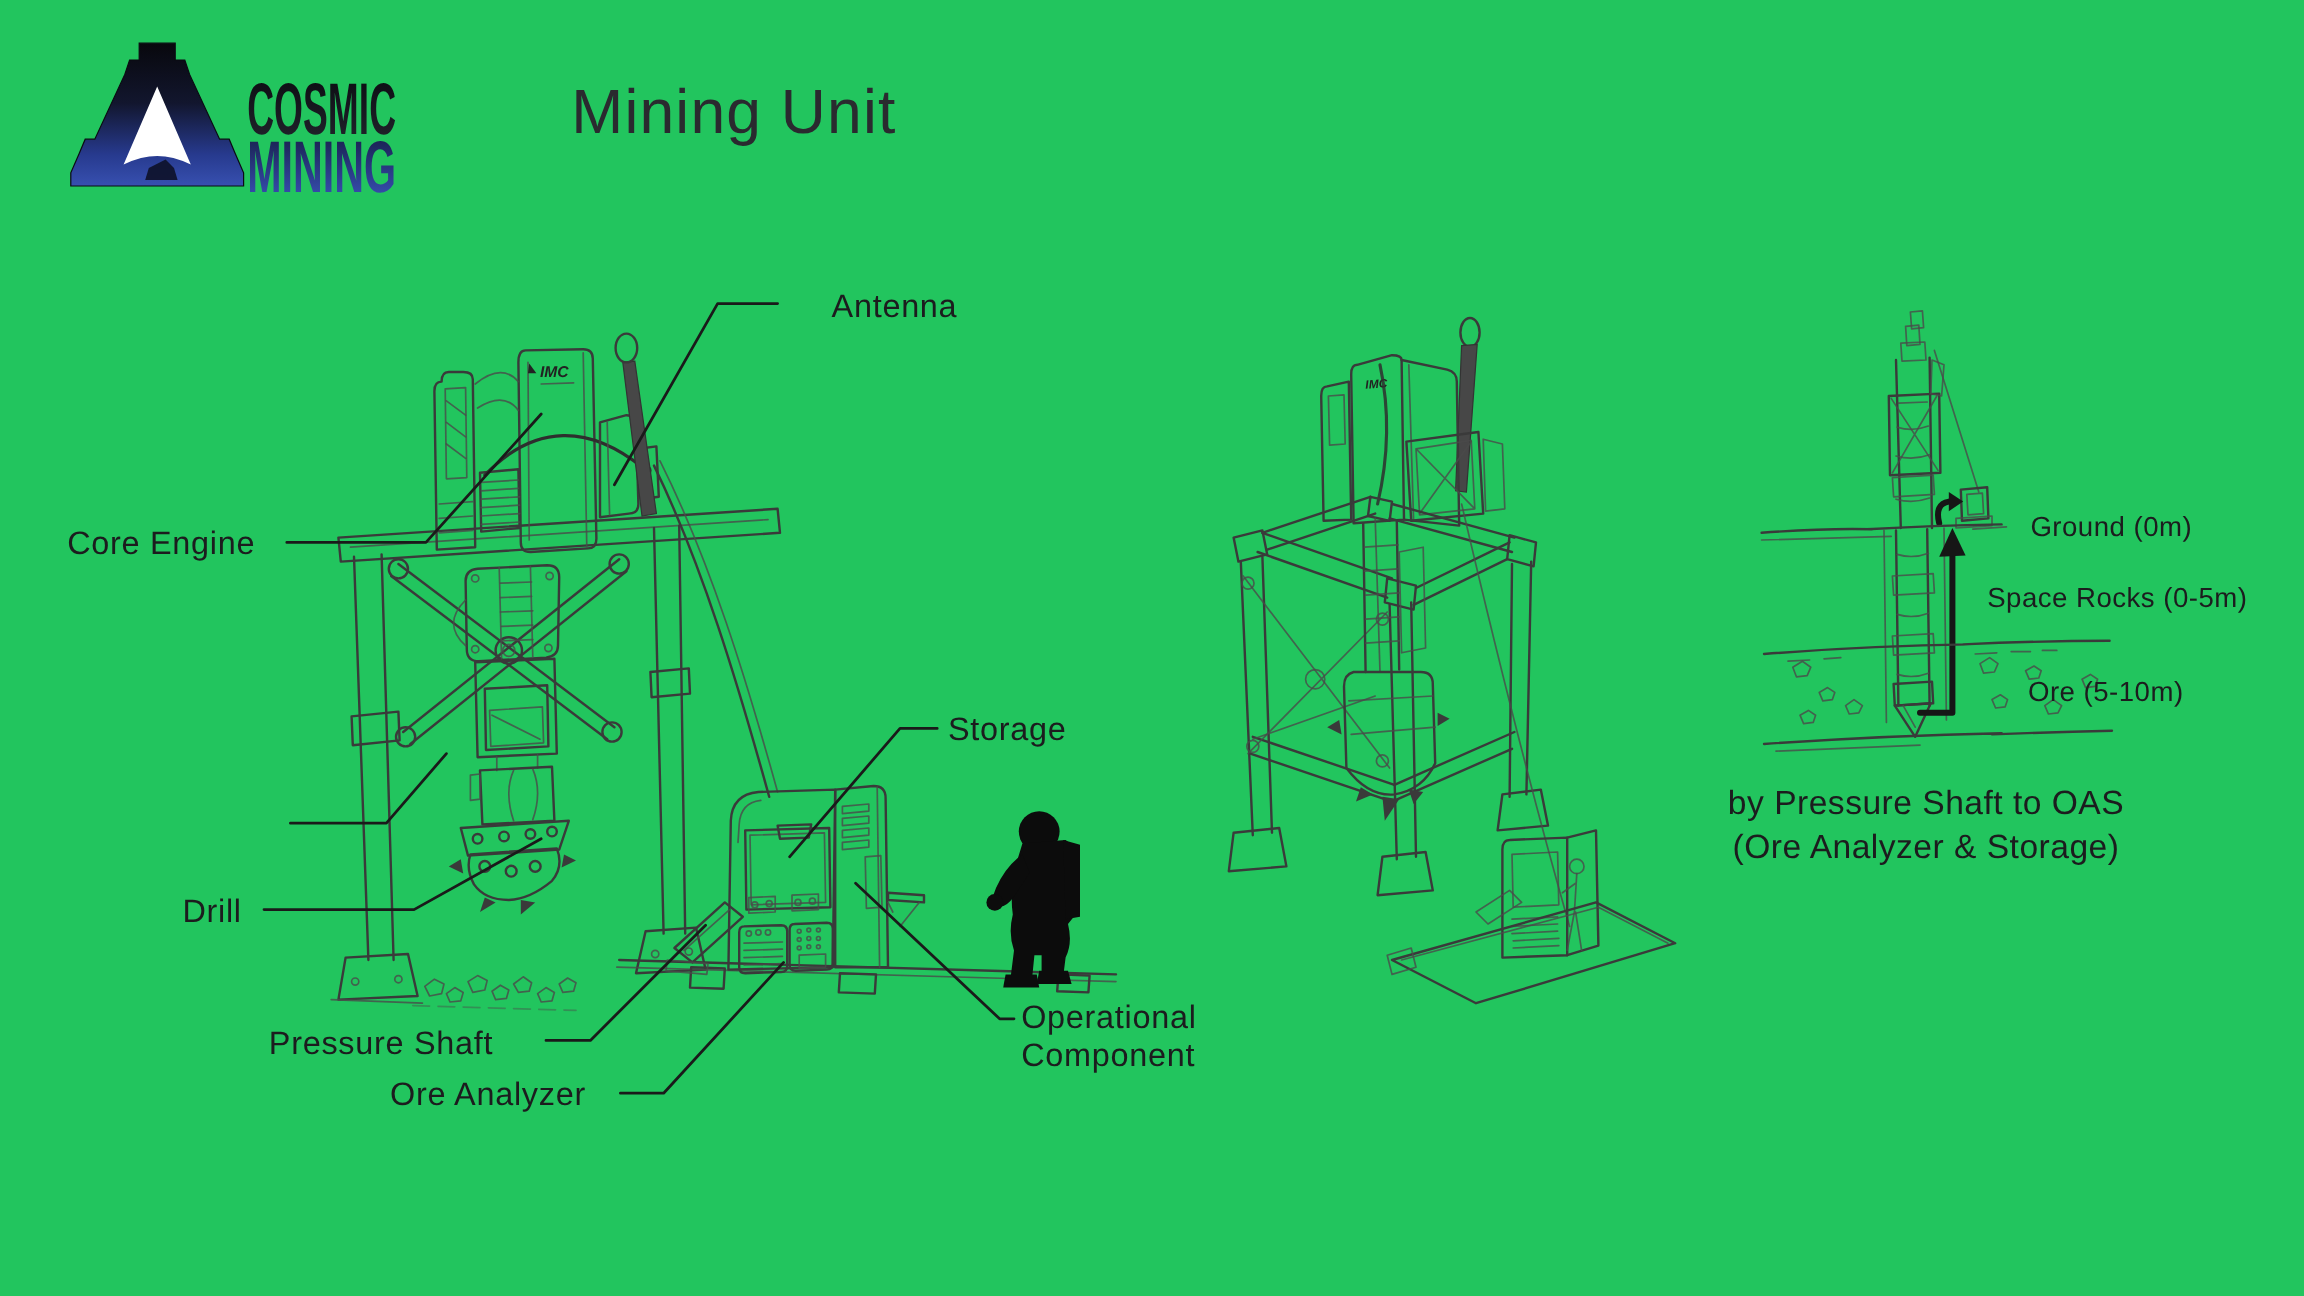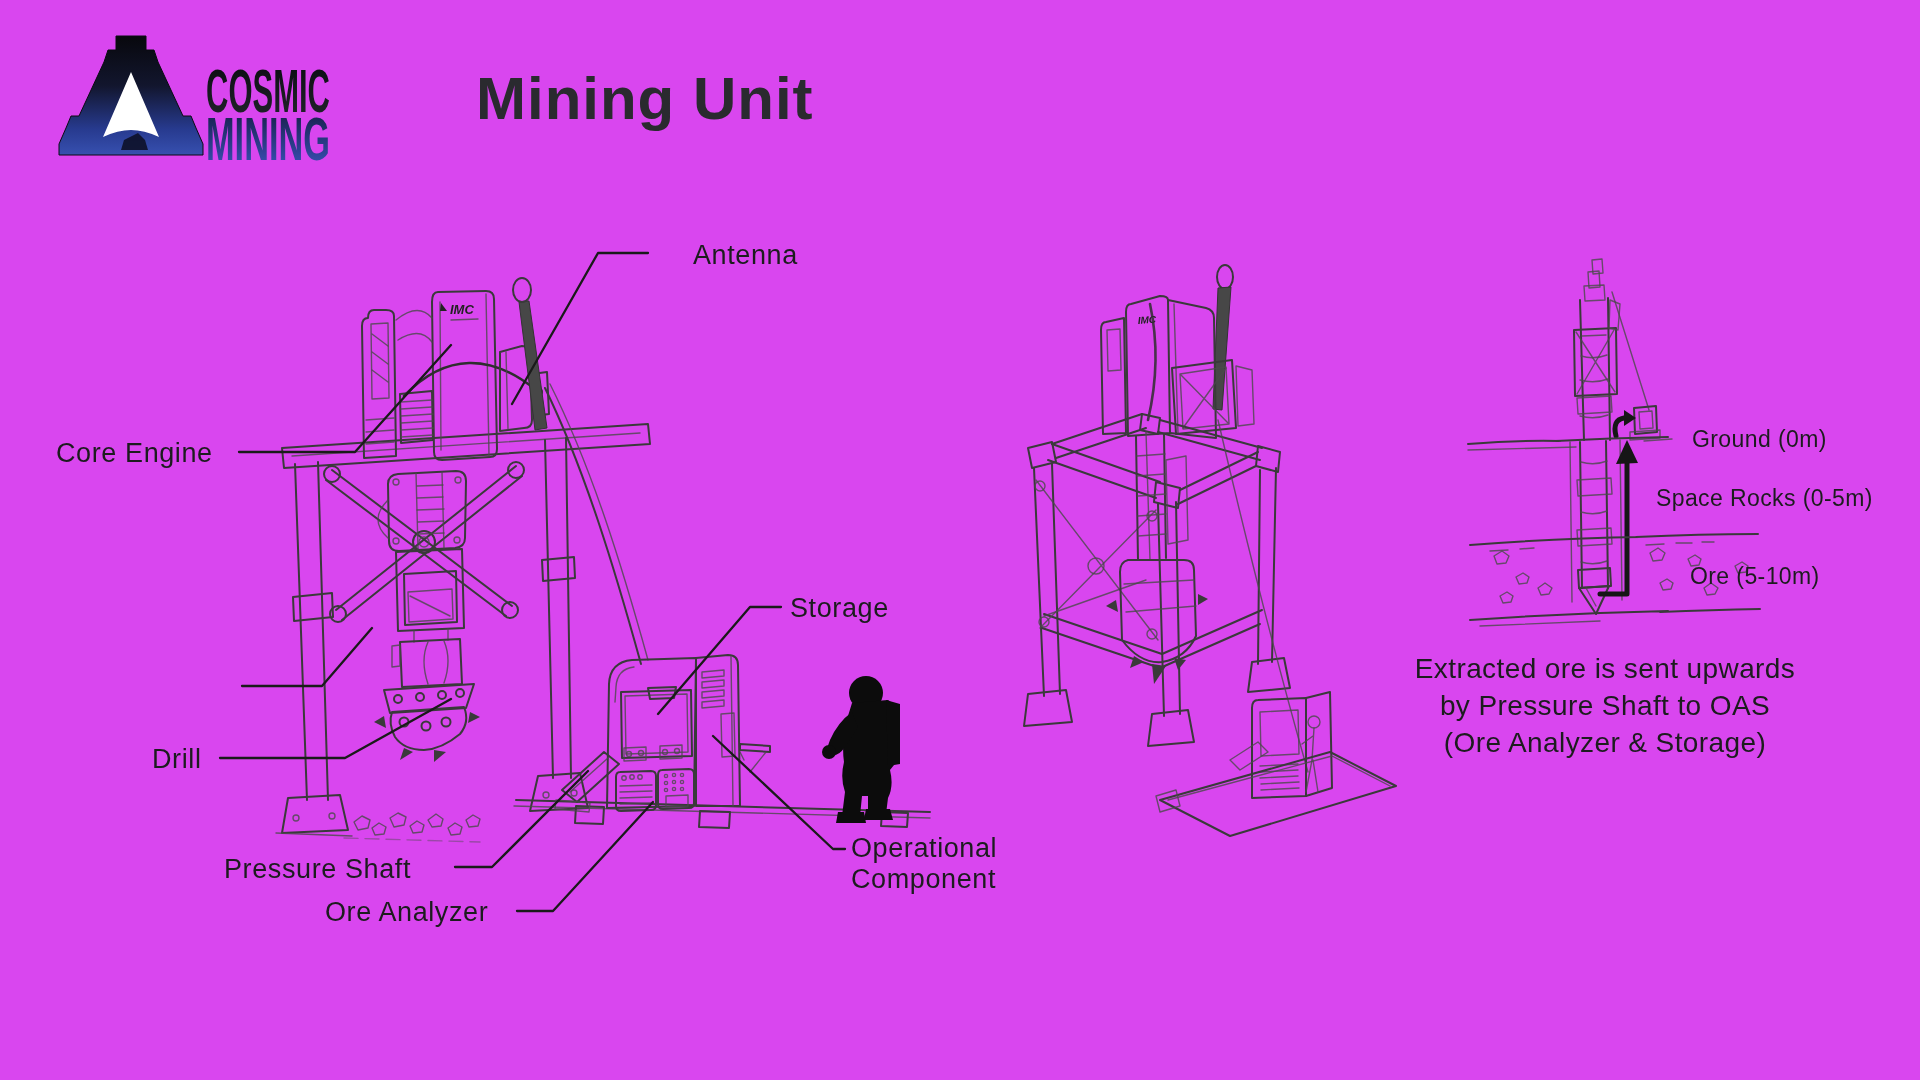--- a/index.html
+++ b/index.html
@@ -1,23 +1,23 @@
 <!DOCTYPE html>
 <html><head>
 <meta charset="utf-8">
 <style>
   html,body{margin:0;padding:0;background:#ffffff;}
   .canvas{
-    position:relative;width:1920px;height:1080px;background:#d946ef;overflow:hidden;
+    position:relative;width:1920px;height:1080px;background:#22c55e;overflow:hidden;
     font-family:"Liberation Sans", sans-serif;
   }
   
   .page-title{
     position:absolute;left:476px;top:64px;
-    font-size:60px;font-weight:700;letter-spacing:1px;color:#2a2a2f;
+    font-size:52px;font-weight:400;letter-spacing:1px;color:#2a2a2f;
   }
   .logo-svg{position:absolute;left:0;top:0;}
   
   .art{position:absolute;left:0;top:0;}
   .sk{stroke:#3a3a3a;fill:none;stroke-width:2;stroke-linecap:round;stroke-linejoin:round;}
   .sk2{stroke:#4a4a4a;fill:none;stroke-width:1.4;stroke-linecap:round;stroke-linejoin:round;opacity:.8;}
   .skb{stroke:#2e2e2e;fill:none;stroke-width:2.6;stroke-linecap:round;stroke-linejoin:round;}
   .fillink{fill:#474747;stroke:#333;stroke-width:1;}
   .solid{fill:#0c0c0c;stroke:none;}
   .leader{stroke:#1a1a1a;stroke-width:2.3;fill:none;stroke-linecap:round;stroke-linejoin:round;}
@@ -412,18 +412,17 @@
   <div class="lbl" style="left:224px;top:854px;">Pressure Shaft</div>
   <div class="lbl" style="left:325px;top:897px;">Ore Analyzer</div>
   <div class="lbl" style="left:790px;top:593px;">Storage</div>
   <div class="lbl" style="left:851px;top:833px;width:195px;">Operational Component</div>
 
   <div class="lbl-sm" style="left:1692px;top:426px;">Ground (0m)</div>
   <div class="lbl-sm" style="left:1656px;top:485px;">Space Rocks (0-5m)</div>
   <div class="lbl-sm" style="left:1690px;top:563px;">Ore (5-10m)</div>
 
   <div class="caption">
-    <div>Extracted ore is sent upwards</div>
     <div>by Pressure Shaft to OAS</div>
     <div>(Ore Analyzer &amp; Storage)</div>
   </div>
 
 </div>
 
 </body></html>

